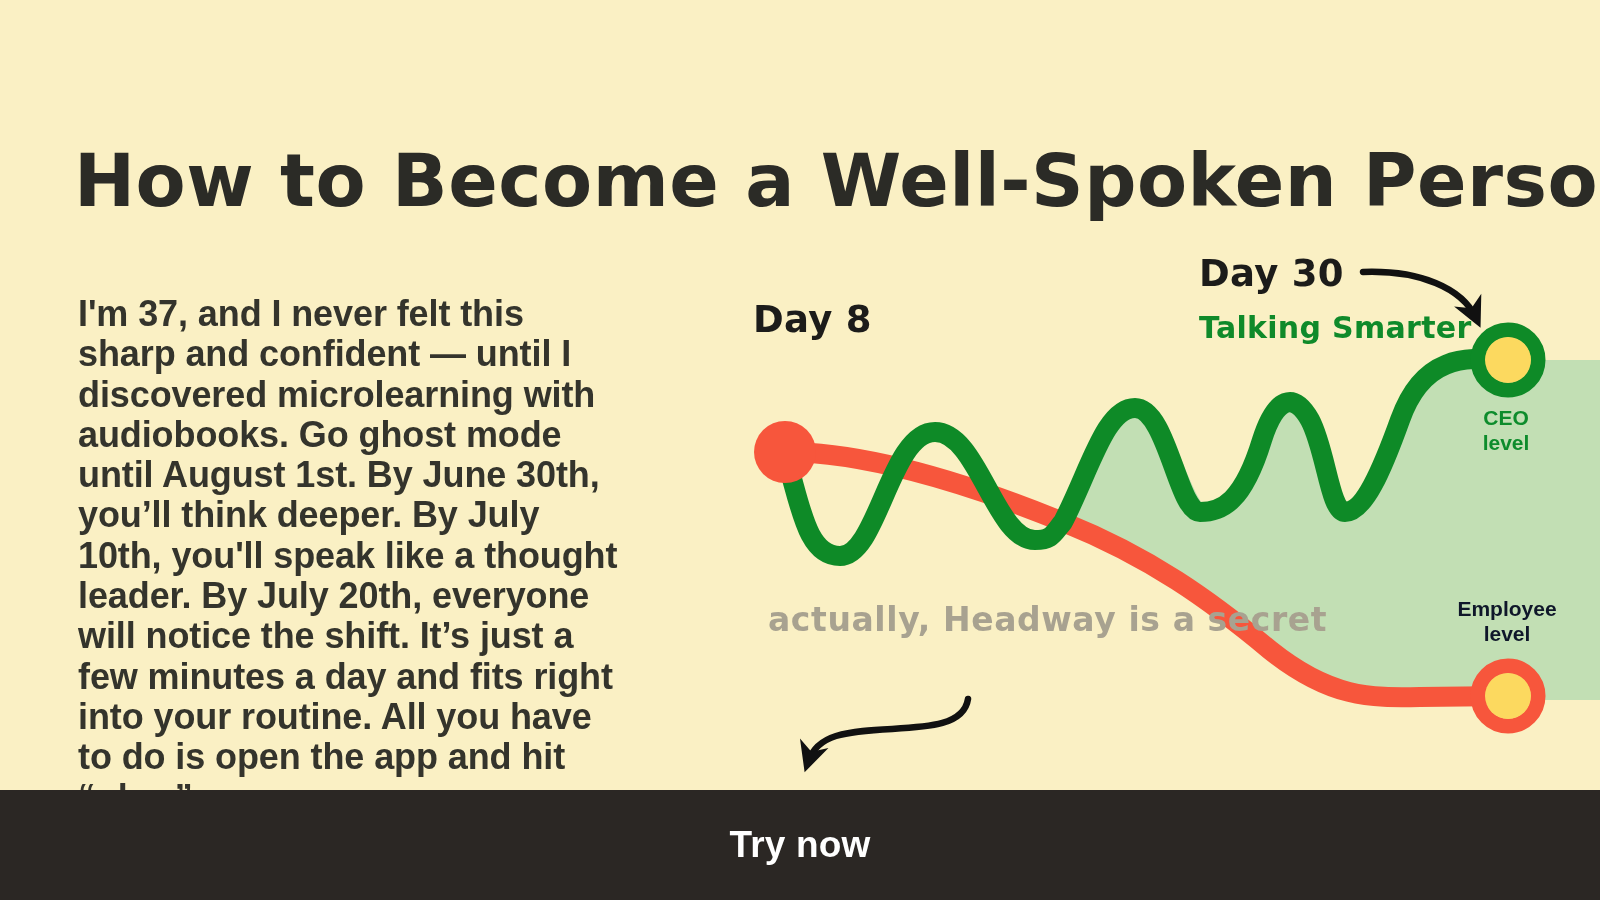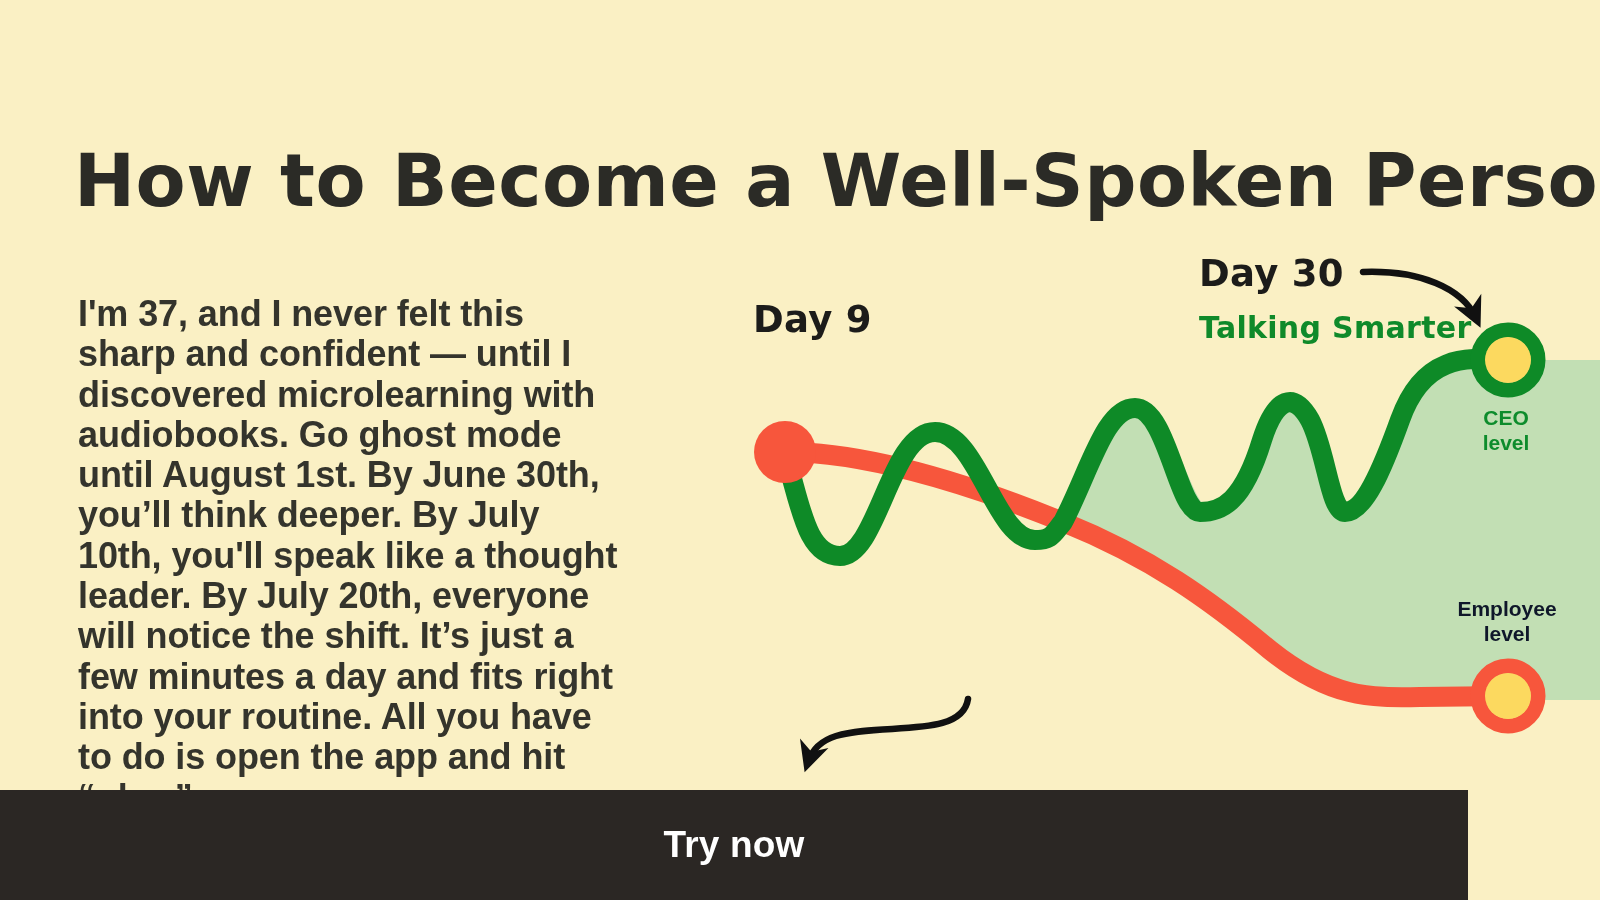--- a/index.html
+++ b/index.html
@@ -59,21 +59,21 @@
   .level-lbl{
     position:absolute;text-align:center;
     font-family:"Liberation Sans",sans-serif;
     font-weight:700;line-height:1.18;white-space:pre-line;
   }
   #ceo-lbl{left:1452px;top:406px;width:108px;font-size:21px;color:#0d8c2c;}
   #emp-lbl{left:1432px;top:597px;width:150px;font-size:21px;color:#0f172a;}
 
   
   #cta{
-    position:absolute;left:0;bottom:0;width:1468px;height:110px;
+    position:absolute;left:0;bottom:0;width:1600px;height:110px;
     background:#2b2724;
     display:flex;align-items:center;justify-content:center;
     cursor:pointer;
   }
   #cta-label{
     font-family:"Liberation Sans",sans-serif;
     font-weight:700;font-size:37px;color:#ffffff;letter-spacing:0.2px;
   }
 </style>
 </head>
@@ -140,23 +140,25 @@
         <circle cx="1508" cy="696" r="30" fill="none" stroke="#f7563c" stroke-width="15"></circle>
         <circle cx="1508" cy="696" r="23" fill="#fcd95f"></circle>
 
         <path fill="none" stroke="#111" stroke-width="6.5" stroke-linecap="round" marker-end="url(#ah)" d="M1363,272 C1420,270 1462,288 1476,318"></path>
 
         <path fill="none" stroke="#111" stroke-width="6.5" stroke-linecap="round" marker-end="url(#ah)" d="M968,699 C962,739 882,722 836,736 C820,741 812,750 808,762"></path>
       </g>
     </svg>
   </div>
 
-  <div class="hand-lbl" id="d1-title">Day 9</div>
+  <div class="hand-lbl" id="d1-title">Day 8</div>
   <div class="hand-lbl" id="d30-title">Day 30</div>
   <div class="hand-lbl" id="d30-sub">Talking Smarter</div>
+  <div class="hand-lbl" id="secret-note">actually, Headway
+is a secret</div>
 
   <div class="level-lbl" id="ceo-lbl">CEO
 level</div>
   <div class="level-lbl" id="emp-lbl">Employee
 level</div>
 
   <div id="cta">
     <span id="cta-label">Try now</span>
   </div>
 

